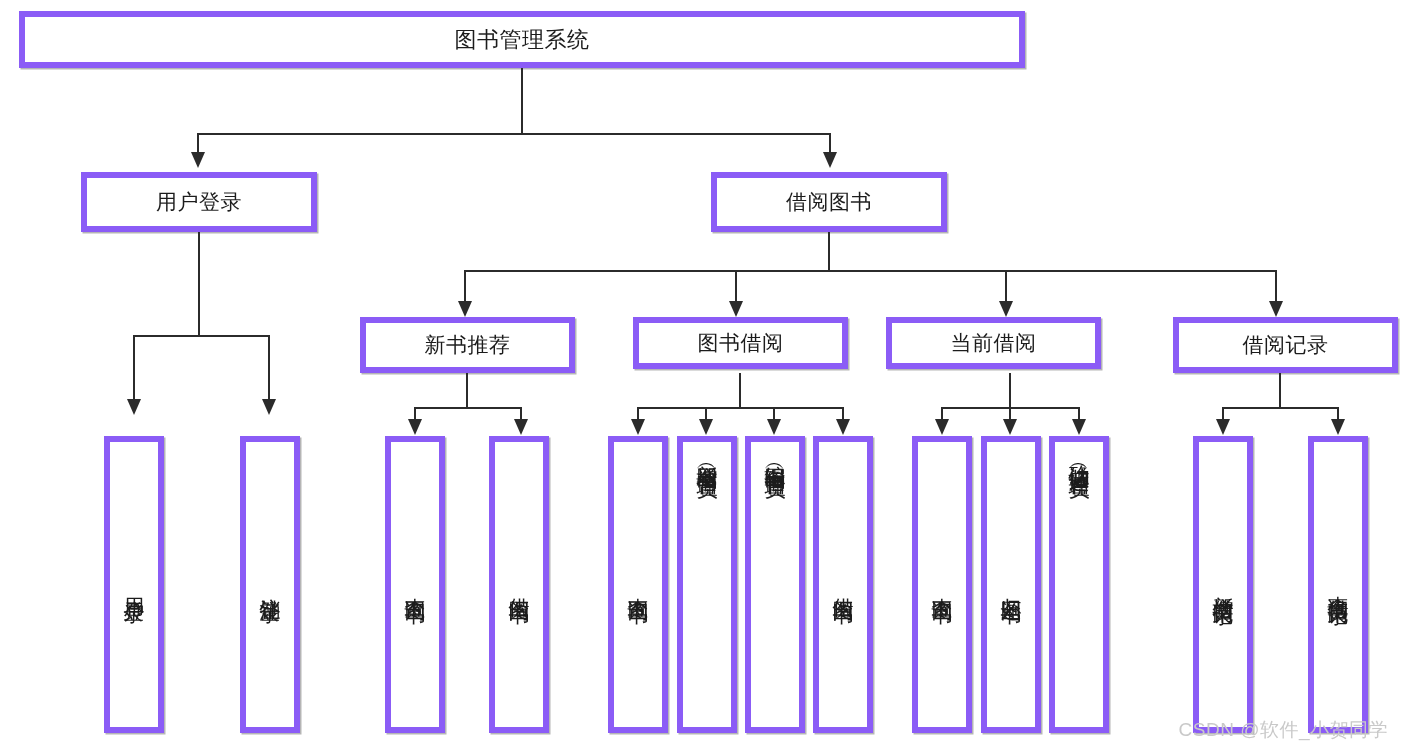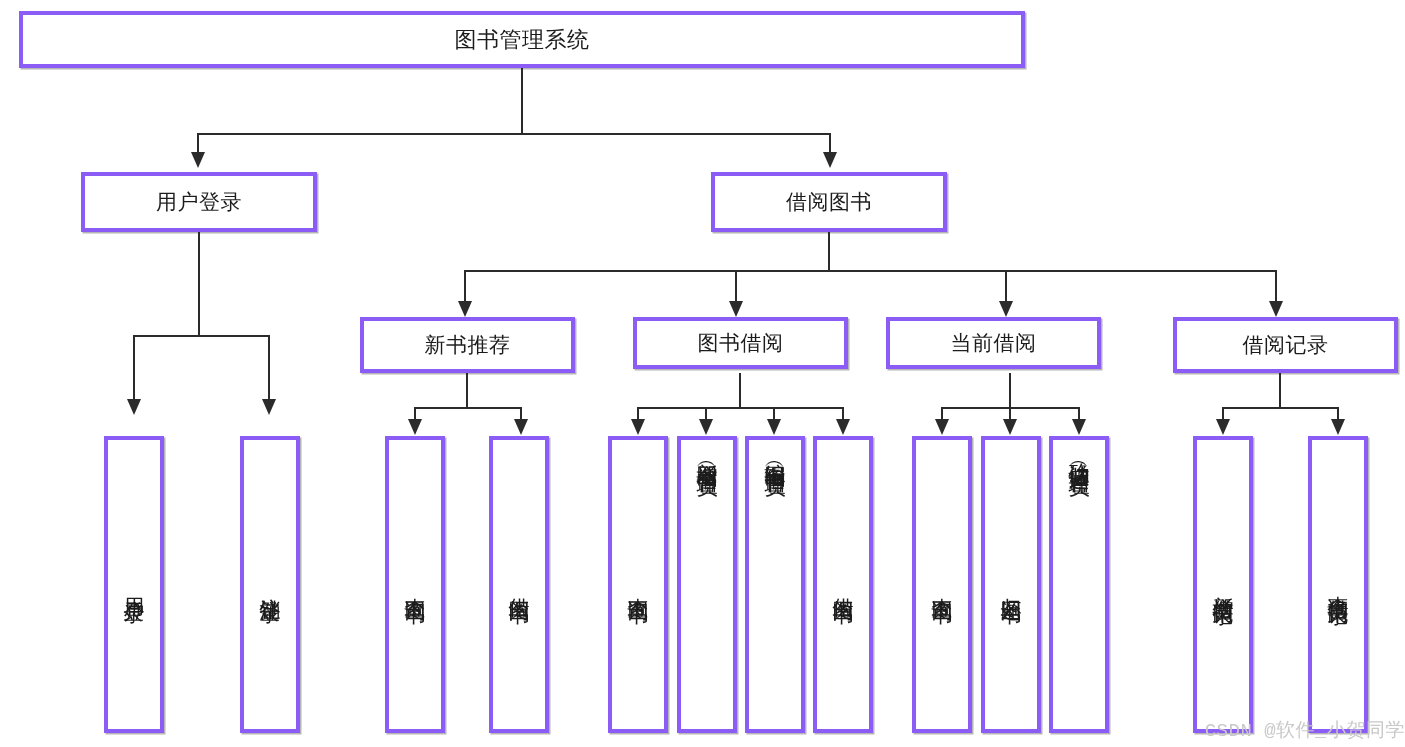--- a/index.html
+++ b/index.html
@@ -16,21 +16,21 @@
     width: 1405px;
     height: 747px;
     background: #ffffff;
     overflow: hidden;
   }
   
   .node {
     position: absolute;
     box-sizing: border-box;
     background: #ffffff;
-    border: 4px solid #8b5cf6;
+    border: 6px solid #8b5cf6;
     box-shadow: 1.5px 1.5px 0 rgba(120,120,120,0.55);
     display: flex;
     align-items: center;
     justify-content: center;
     color: #1c1c1c;
   }
   .node .label {
     display: block;
     text-align: center;
     letter-spacing: 0.5px;
@@ -74,28 +74,27 @@
     width: 0;
     height: 0;
     border-left: 7px solid transparent;
     border-right: 7px solid transparent;
     border-top: 16px solid #2b2b2b;
   }
 
   
   #watermark {
     position: absolute;
-    right: 0;
+    right: 17px;
     bottom: 4px;
     font-size: 19px;
     color: #c9c9c9;
     white-space: nowrap;
     letter-spacing: 0.5px;
     pointer-events: none;
-    font-family: Liberation Mono, monospace;
   }
 </style>
 </head>
 <body>
 
 <div id="canvas">
 
   <div class="node h root" style="left:19px; top:11px; width:1006px; height:57px;">
     <span class="label">图书管理系统</span>
   </div>

